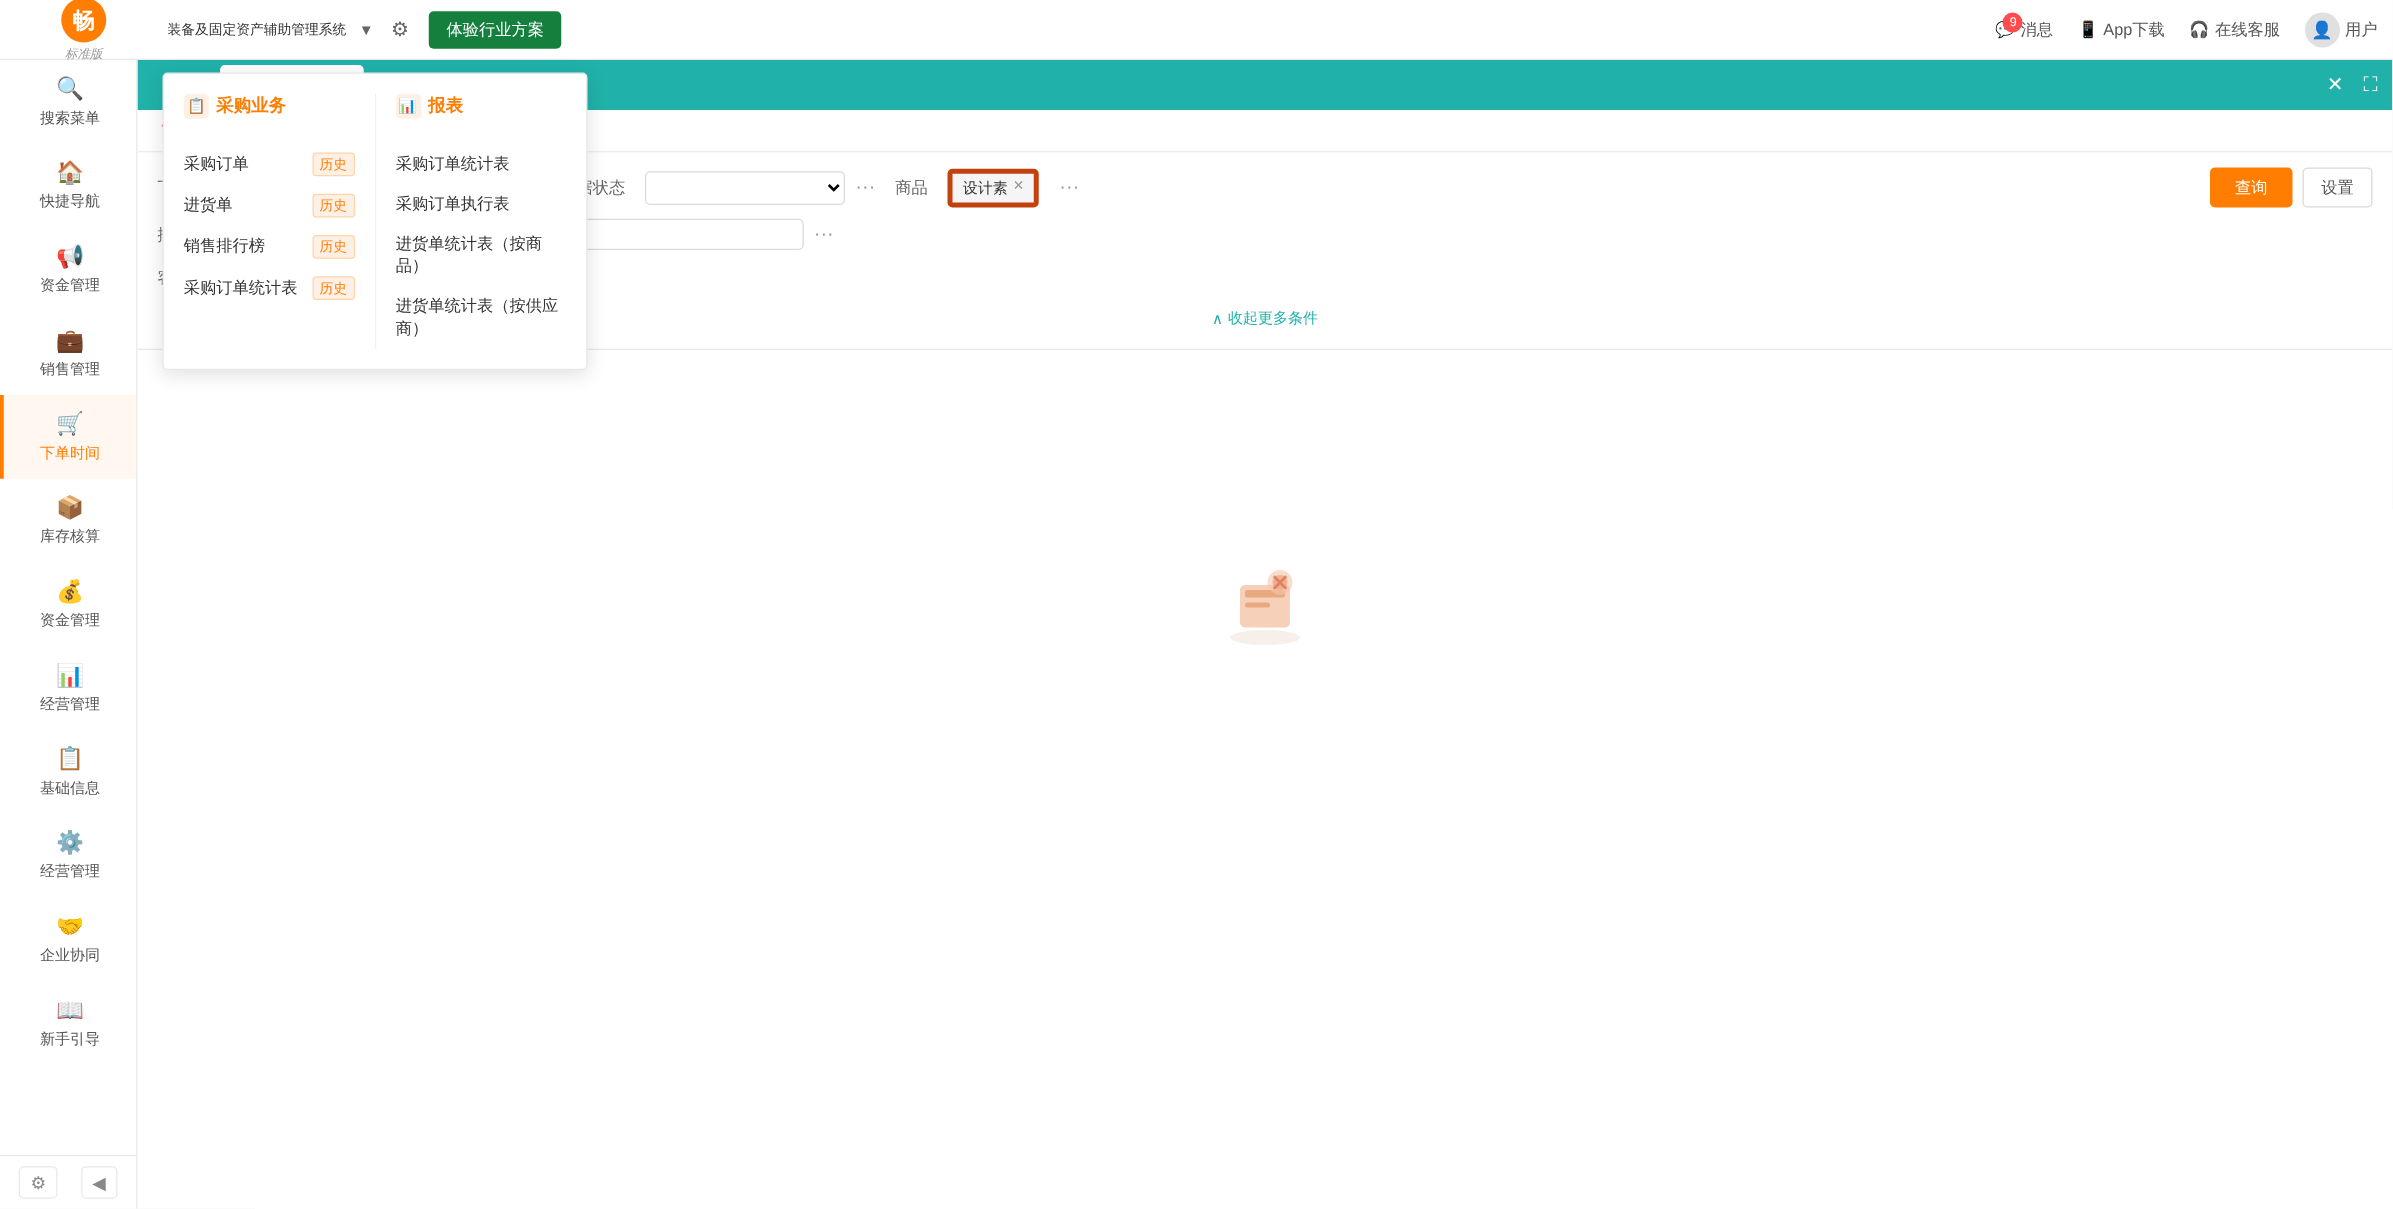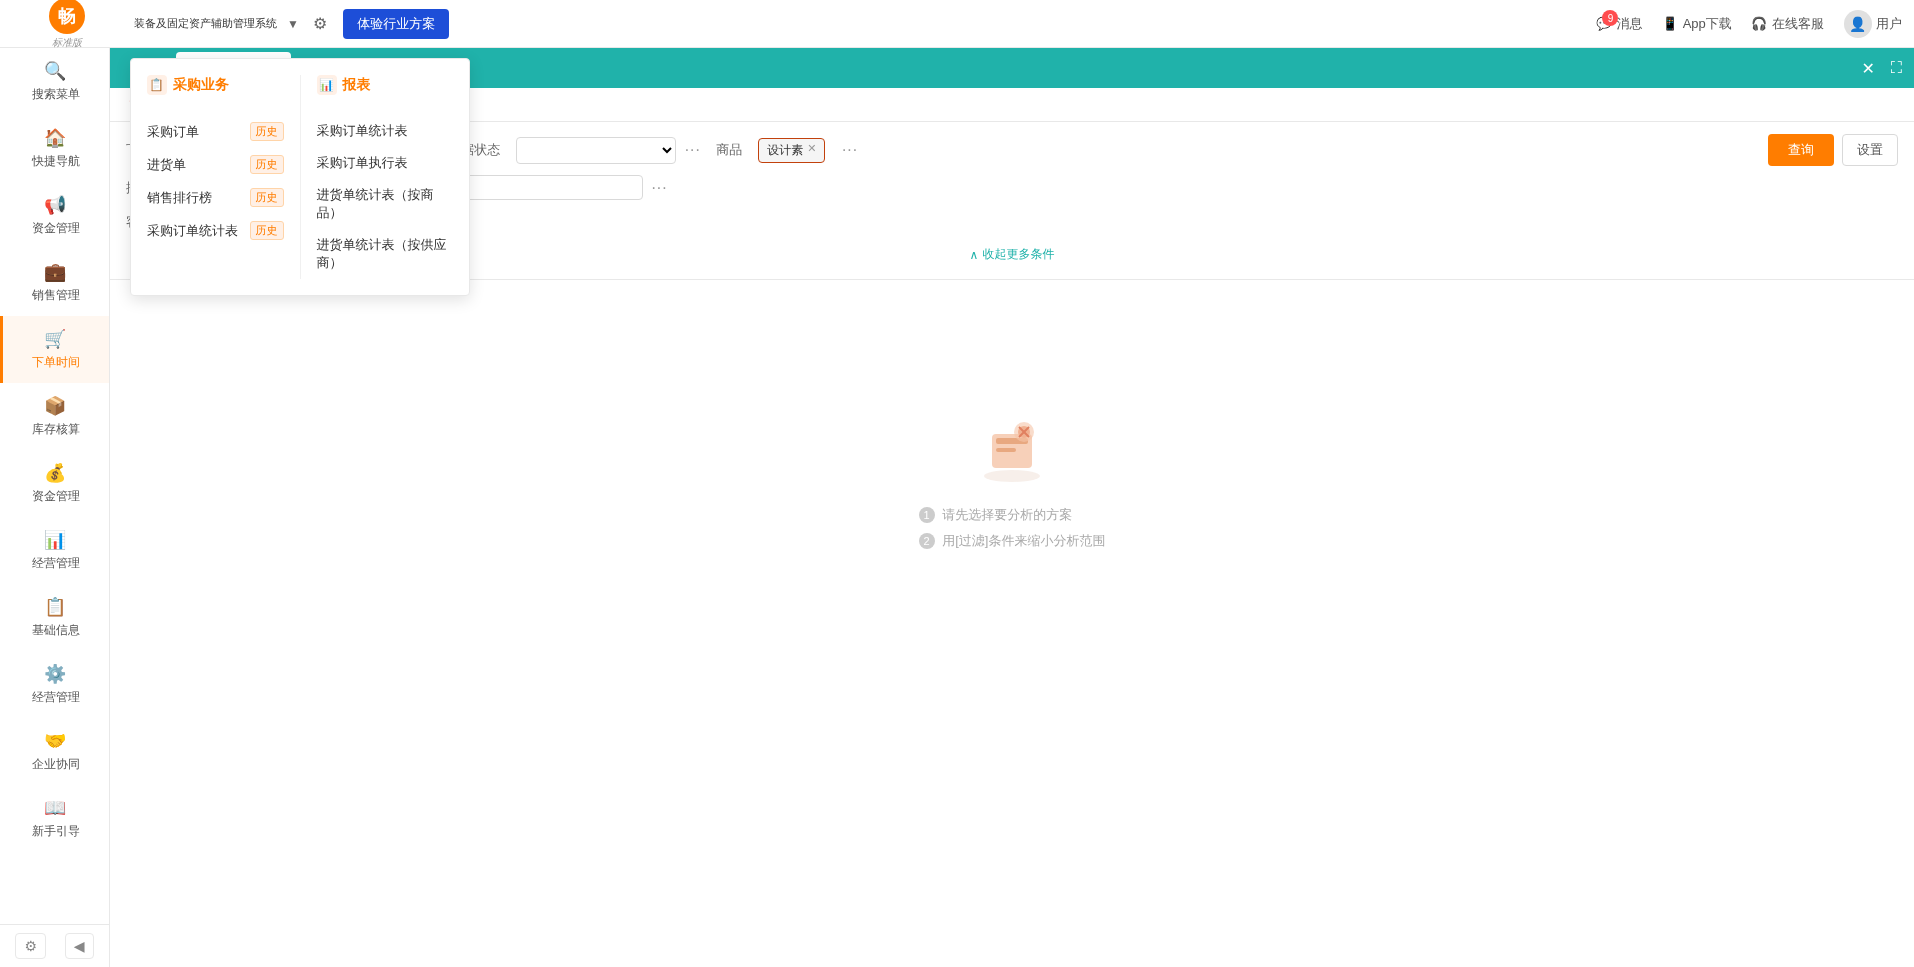--- a/index.html
+++ b/index.html
@@ -67,21 +67,21 @@
     .topbar-gear-btn {
       background: none;
       border: none;
       cursor: pointer;
       color: #666;
       font-size: 16px;
       margin-left: 8px;
       padding: 4px;
     }
     .topbar-industry-btn {
-      background: #1d4ed8;
+      background: #15803d;
       color: white;
       border: none;
       border-radius: 4px;
       padding: 6px 14px;
       font-size: 13px;
       cursor: pointer;
       margin-left: 12px;
     }
     .topbar-right {
       display: flex;
@@ -294,21 +294,21 @@
     .filter-date-tag.selected {
       border-color: #20b2aa;
       color: #20b2aa;
     }
     .filter-tag-more {
       color: #20b2aa;
       cursor: pointer;
       font-size: 12px;
     }
     .tag-with-close {
-      border: 1px solid #c2410c;
+      border: 4px solid #c2410c;
       border-radius: 4px;
       padding: 3px 8px;
       font-size: 12px;
       display: flex;
       align-items: flex-start;
       gap: 4px;
       background: #f5f5f5;
     }
     .tag-close {
       cursor: pointer;
@@ -434,21 +434,21 @@
       font-weight: bold;
       color: #ff7d00;
       display: flex;
       align-items: center;
       gap: 6px;
       margin-bottom: 12px;
       padding-bottom: 8px;
     }
     .dropdown-item {
       display: flex;
-      align-items: center;
+      align-items: flex-start;
       justify-content: space-between;
       padding: 7px 0;
       cursor: pointer;
       color: #333;
       font-size: 13px;
       border-radius: 4px;
     }
     .history-badge {
       background: #fff0e6;
       color: #ff7d00;
@@ -670,30 +670,20 @@
             <ellipse cx="40" cy="70" rx="28" ry="6" fill="#f0e0d6" opacity="0.5"></ellipse>
             <rect x="20" y="28" width="40" height="34" rx="4" fill="#f5c4a8" opacity="0.8"></rect>
             <rect x="24" y="32" width="32" height="6" rx="2" fill="#e8a880"></rect>
             <rect x="24" y="42" width="20" height="4" rx="2" fill="#e8a880"></rect>
             <circle cx="52" cy="26" r="10" fill="#f5c4a8" opacity="0.6"></circle>
             <circle cx="52" cy="26" r="6" fill="#f0b090"></circle>
             <line x1="47" y1="21" x2="57" y2="31" stroke="#e08060" stroke-width="2"></line>
             <line x1="57" y1="21" x2="47" y2="31" stroke="#e08060" stroke-width="2"></line>
           </svg>
         </div>
-        <div class="empty-text">
-          <div>
-            <span class="num">1</span>
-            <span>请先选择要分析的方案</span>
-          </div>
-          <div>
-            <span class="num">2</span>
-            <span>用[过滤]条件来缩小分析范围</span>
-          </div>
-        </div>
       </div>
     </div>
   </div>
 </div>
 
 <div class="dropdown-menu">
   <div class="dropdown-col">
     <div class="dropdown-col-title">
       <div class="dropdown-title-icon">📋</div>
       <span>采购业务</span>

